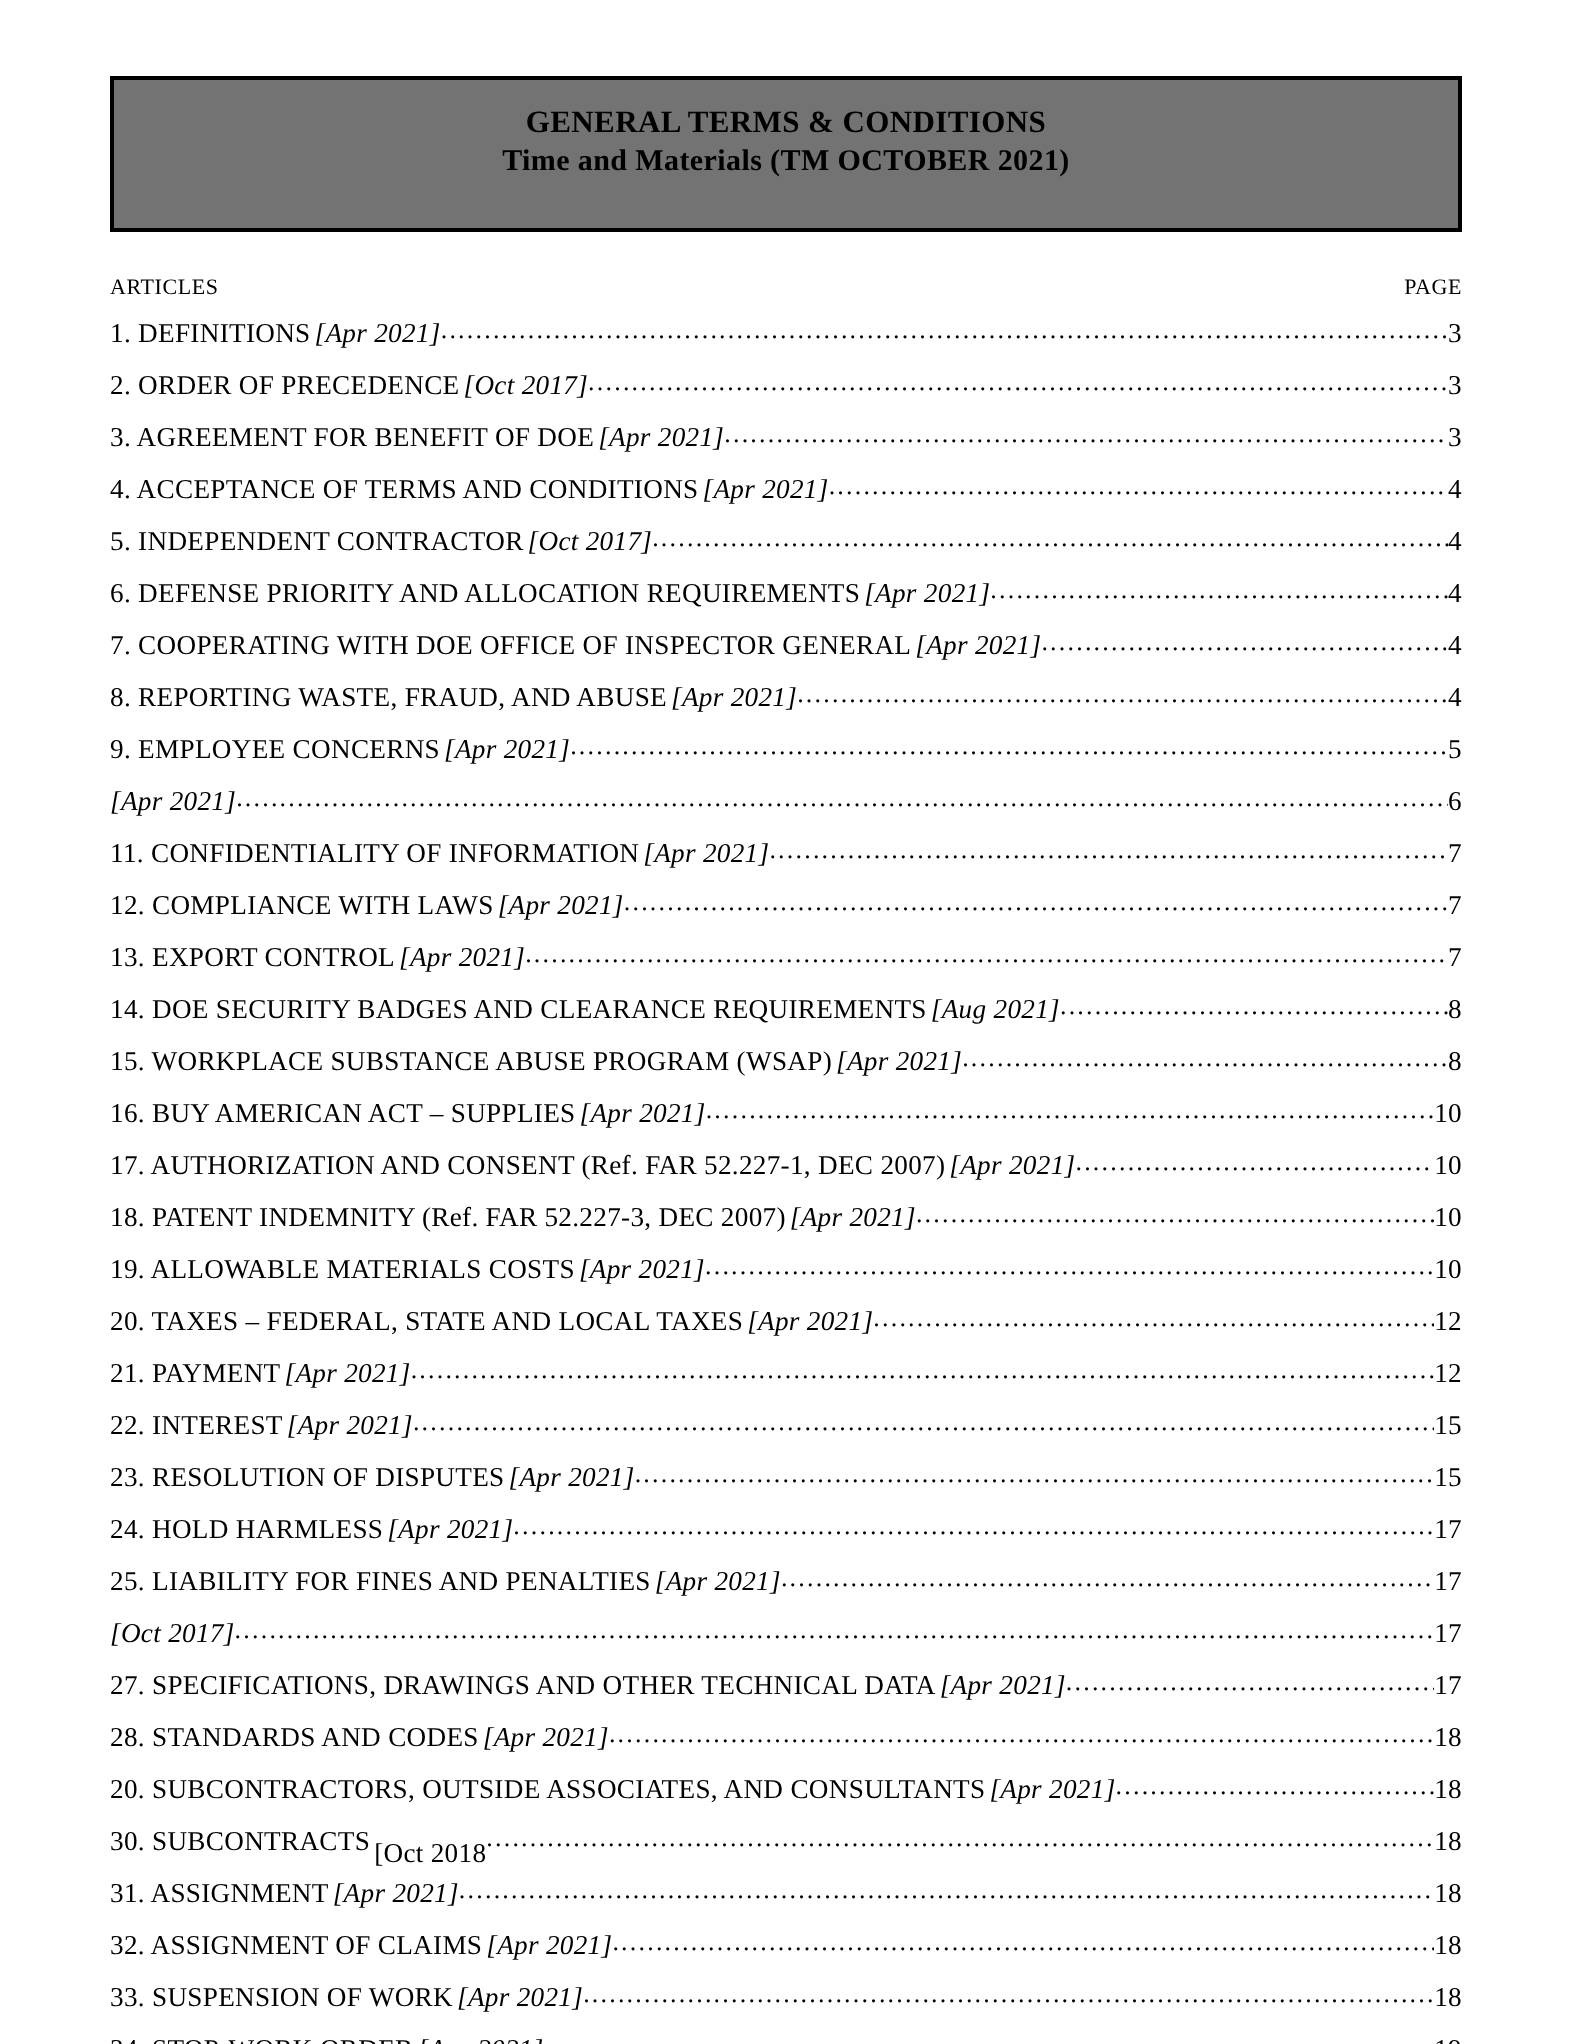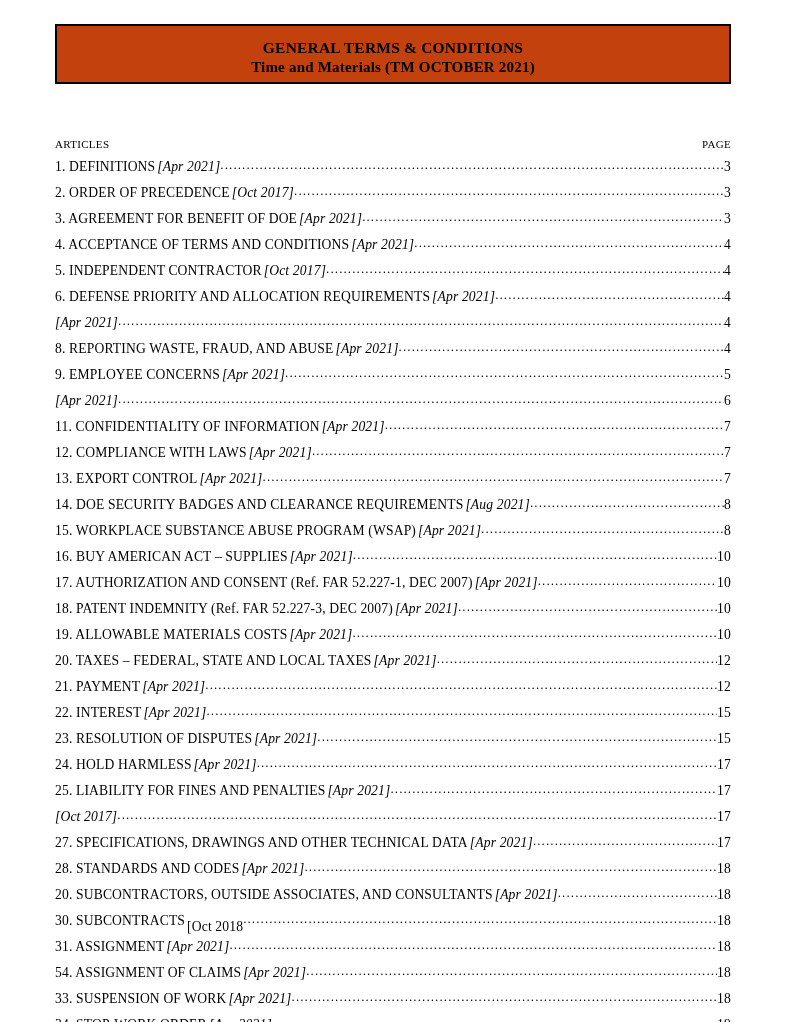--- a/index.html
+++ b/index.html
@@ -20,26 +20,26 @@
     width: 790px;
     height: 1022px;
     background: #ffffff;
     overflow: hidden;
   }
 
   
   .title-box {
     position: absolute;
     left: 55px;
-    top: 24px;
+    top: 38px;
     width: 676px;
-    height: 60px;
+    height: 78px;
     box-sizing: border-box;
     border: 2.5px solid #000000;
-    background: #c2410c;
+    background: #737373;
   }
   .title-inner {
     padding-top: 12px;
     text-align: center;
   }
   .title-line {
     font-weight: bold;
     letter-spacing: 0.2px;
     line-height: 1.32;
   }
@@ -156,20 +156,21 @@
         <span class="toc-leader"></span>
         <span class="toc-page">4</span>
       </div>
       <div class="toc-row">
         <span class="toc-title">6. DEFENSE PRIORITY AND ALLOCATION REQUIREMENTS</span>
         <span class="toc-date"> [Apr 2021]</span>
         <span class="toc-leader"></span>
         <span class="toc-page">4</span>
       </div>
       <div class="toc-row">
+        <span class="toc-title">7. COOPERATING WITH DOE OFFICE OF INSPECTOR GENERAL</span>
         <span class="toc-date"> [Apr 2021]</span>
         <span class="toc-leader"></span>
         <span class="toc-page">4</span>
       </div>
       <div class="toc-row">
         <span class="toc-title">8. REPORTING WASTE, FRAUD, AND ABUSE</span>
         <span class="toc-date"> [Apr 2021]</span>
         <span class="toc-leader"></span>
         <span class="toc-page">4</span>
       </div>
@@ -303,21 +304,21 @@
         <span class="toc-leader"></span>
         <span class="toc-page">18</span>
       </div>
       <div class="toc-row">
         <span class="toc-title">31. ASSIGNMENT</span>
         <span class="toc-date"> [Apr 2021]</span>
         <span class="toc-leader"></span>
         <span class="toc-page">18</span>
       </div>
       <div class="toc-row">
-        <span class="toc-title">54. ASSIGNMENT OF CLAIMS</span>
+        <span class="toc-title">32. ASSIGNMENT OF CLAIMS</span>
         <span class="toc-date"> [Apr 2021]</span>
         <span class="toc-leader"></span>
         <span class="toc-page">18</span>
       </div>
       <div class="toc-row">
         <span class="toc-title">33. SUSPENSION OF WORK</span>
         <span class="toc-date"> [Apr 2021]</span>
         <span class="toc-leader"></span>
         <span class="toc-page">18</span>
       </div>

